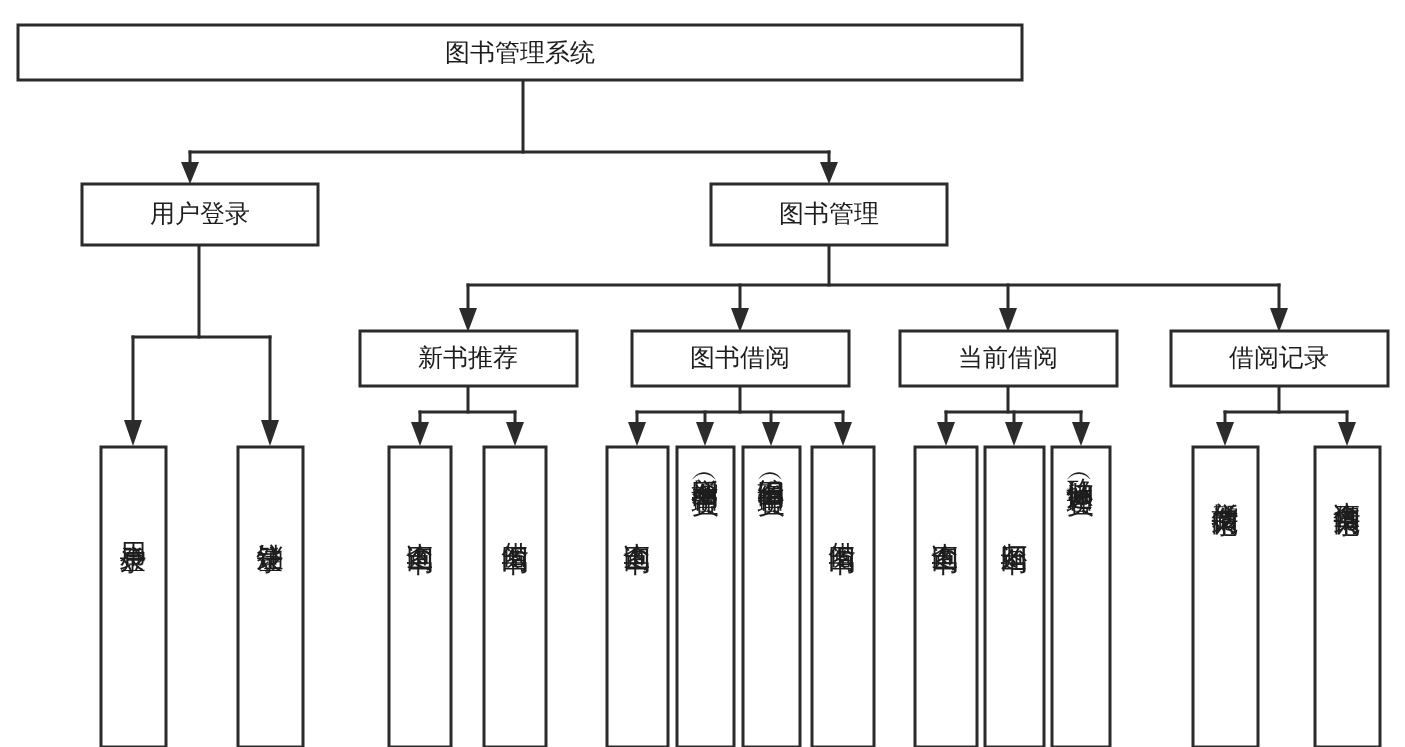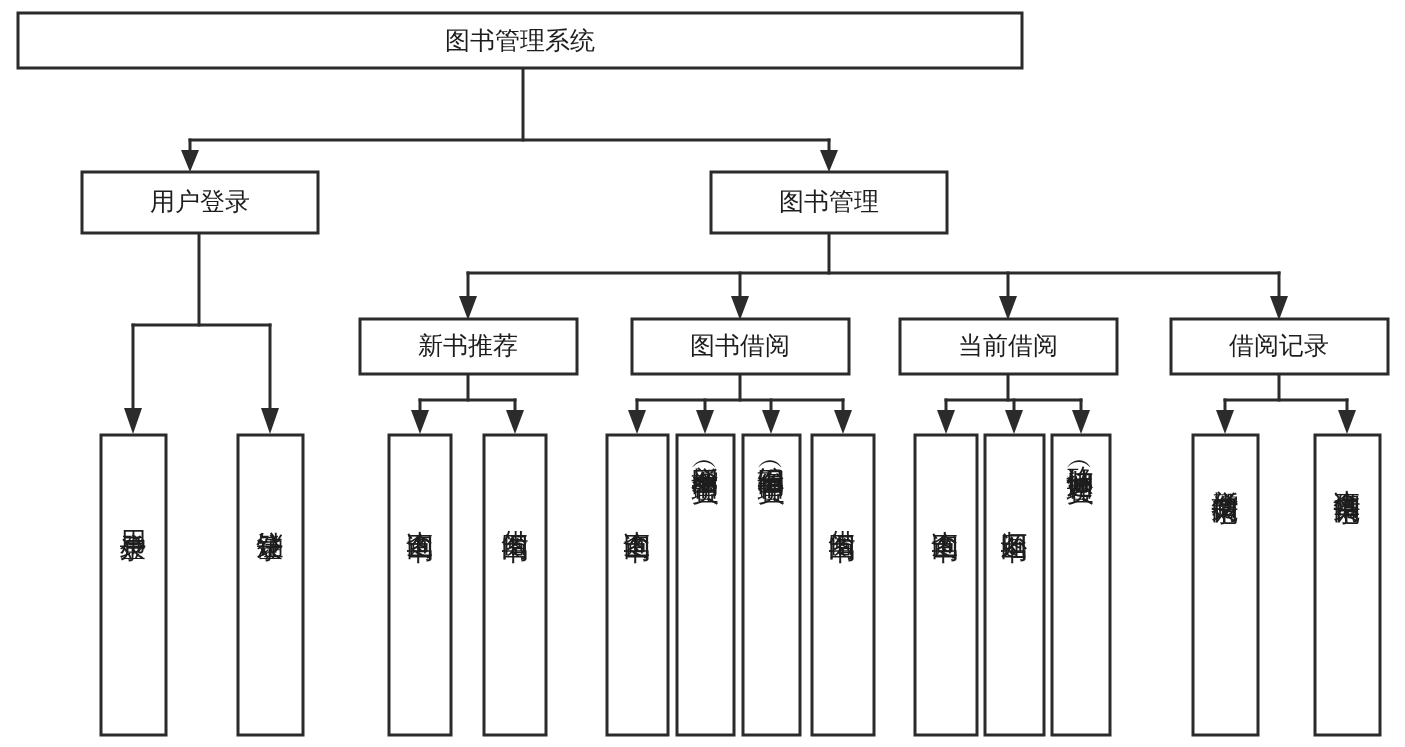--- a/index.html
+++ b/index.html
@@ -1,20 +1,20 @@
 <!DOCTYPE html>
 <html><head>
 <meta charset="utf-8">
 <style>
   html,body{margin:0;padding:0;background:#ffffff;}
   body{
     font-family:"DejaVu Sans","Liberation Sans",sans-serif;
     width:1405px;height:747px;overflow:hidden;position:relative;
   }
-  #diagram-root{position:relative;width:1405px;height:658px;}
+  #diagram-root{position:relative;width:1405px;height:658px;margin-top:12px;}
   svg#tree{position:absolute;left:0;top:0;width:1405px;height:747px;}
   .node-box{fill:#ffffff;stroke:#2b2b2b;stroke-width:3;}
   .conn{stroke:#2b2b2b;stroke-width:3;fill:none;stroke-linecap:square;}
   .arrow-head{fill:#2b2b2b;stroke:none;}
   .node-label-h{
     font-family:"DejaVu Sans","Liberation Sans",sans-serif;
     font-size:25px;fill:#1d1d1d;text-anchor:middle;
     dominant-baseline:middle;
   }
   .leaf-label{

